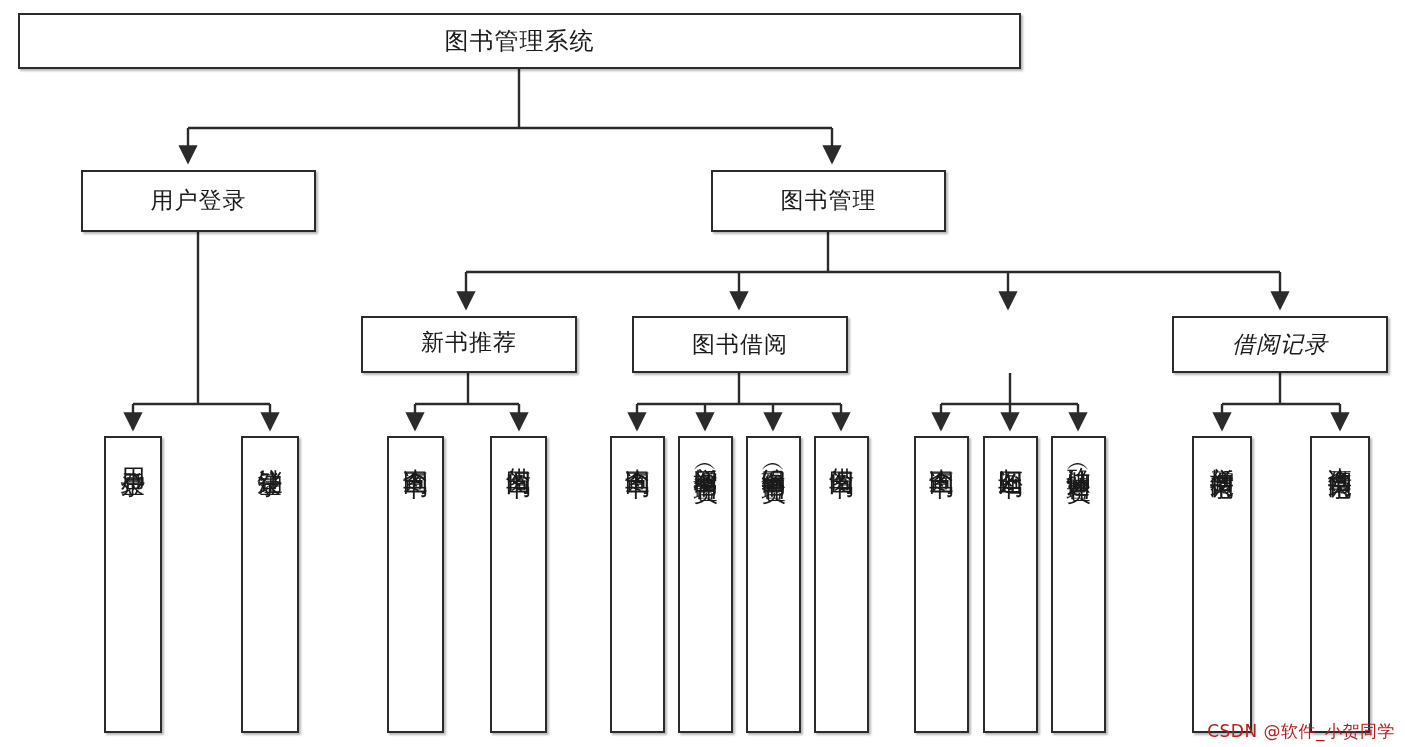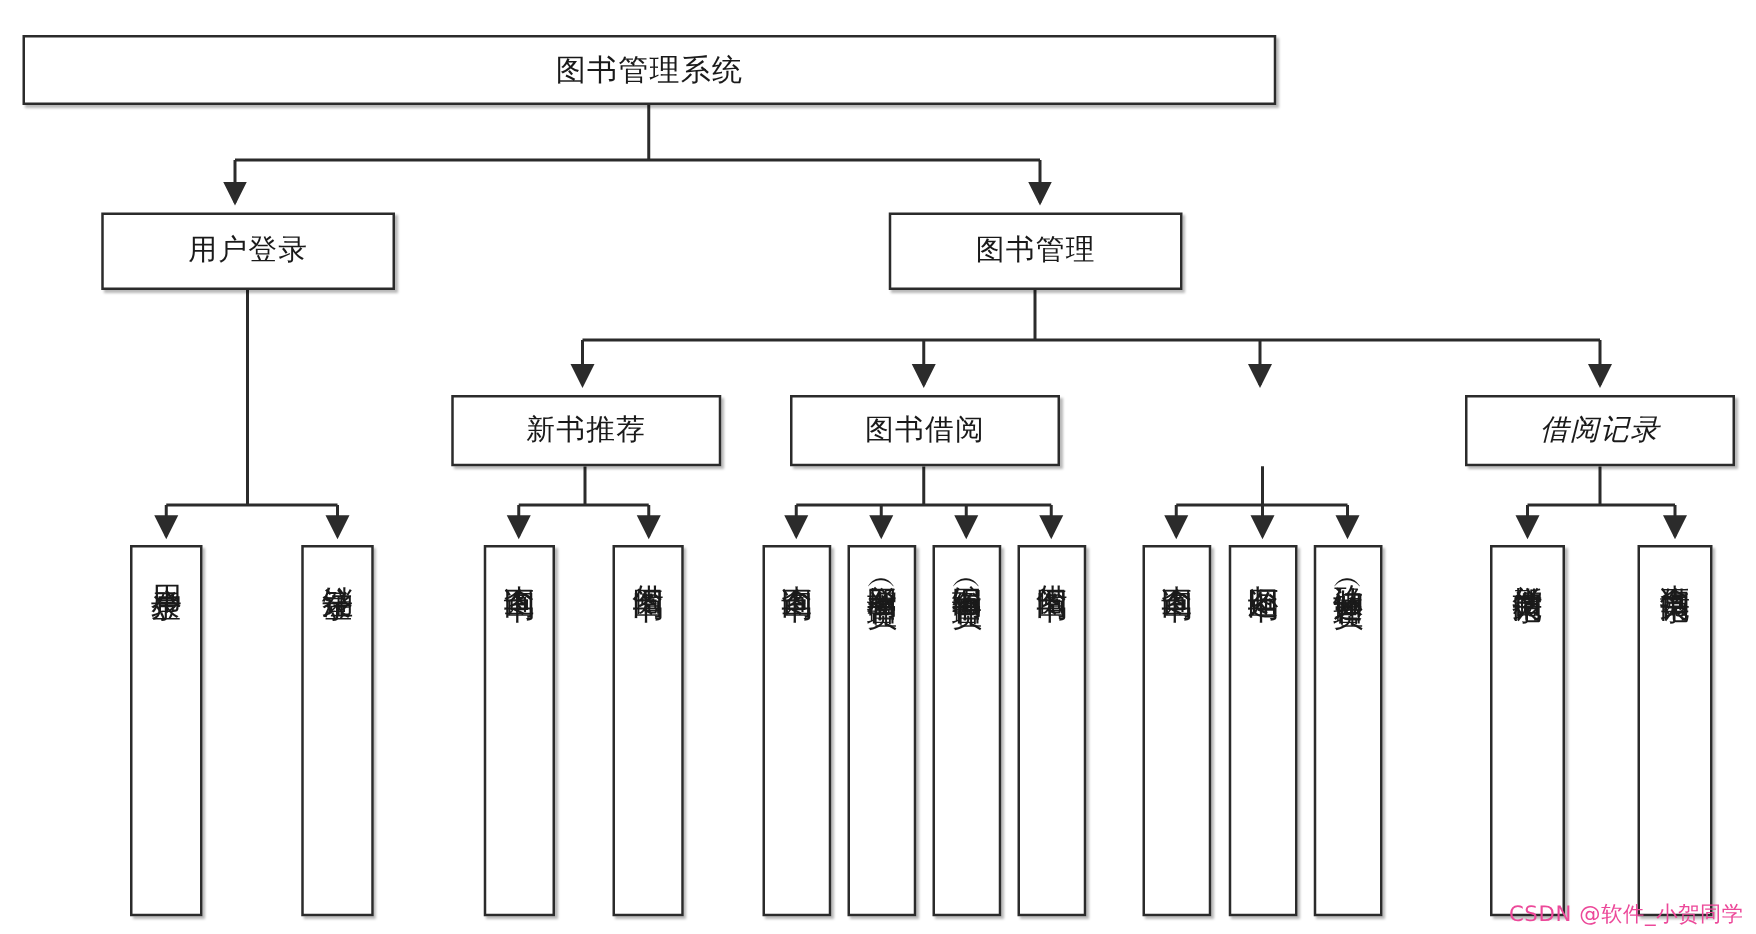--- a/index.html
+++ b/index.html
@@ -63,21 +63,21 @@
     letter-spacing: 2px;
     line-height: 1;
     white-space: nowrap;
   }
   .node.vert.tall-text .node-label { font-size: 24px; }
   #watermark {
     position: absolute;
     right: 10px;
     bottom: 4px;
     font-size: 17px;
-    color: #ec4899;
+    color: #b91c1c;
     letter-spacing: 0.5px;
     user-select: none;
     white-space: nowrap;
   }
 </style>
 </head>
 <body>
 
 <div id="diagram-root">
 
@@ -124,32 +124,32 @@
       <path d="M1010,404 L1010,429" marker-end="url(#arrowhead)"></path>
       <path d="M1078,404 L1078,429" marker-end="url(#arrowhead)"></path>
 
       <path d="M1280,373 L1280,404"></path>
       <path d="M1222,404 L1340,404"></path>
       <path d="M1222,404 L1222,429" marker-end="url(#arrowhead)"></path>
       <path d="M1340,404 L1340,429" marker-end="url(#arrowhead)"></path>
     </g>
   </svg>
 
-  <div class="node horiz root" style="left:18px; top:13px; width:1003px; height:56px;margin-top:15px;">
+  <div class="node horiz root" style="left:18px; top:13px; width:1003px; height:56px;">
     <span class="node-label">图书管理系统</span>
   </div>
 
   <div class="node horiz" style="left:81px; top:170px; width:235px; height:62px;">
     <span class="node-label">用户登录</span>
   </div>
-  <div class="node horiz" style="left:711px; top:170px; width:235px; height:62px;">
+  <div class="node horiz" style="left:711px; top:170px; width:235px; height:62px;font-family:Liberation Serif, serif;">
     <span class="node-label">图书管理</span>
   </div>
 
-  <div class="node horiz" style="left:361px; top:316px; width:216px; height:57px;">
+  <div class="node horiz" style="left:361px; top:316px; width:216px; height:57px;font-family:Liberation Mono, monospace;">
     <span class="node-label">新书推荐</span>
   </div>
   <div class="node horiz" style="left:632px; top:316px; width:216px; height:57px;">
     <span class="node-label">图书借阅</span>
   </div>
   <div class="node horiz" style="left:1172px; top:316px; width:216px; height:57px;font-style:italic;">
     <span class="node-label">借阅记录</span>
   </div>
 
   <div class="node vert" style="left:104px; top:436px; width:58px; height:297px;">

